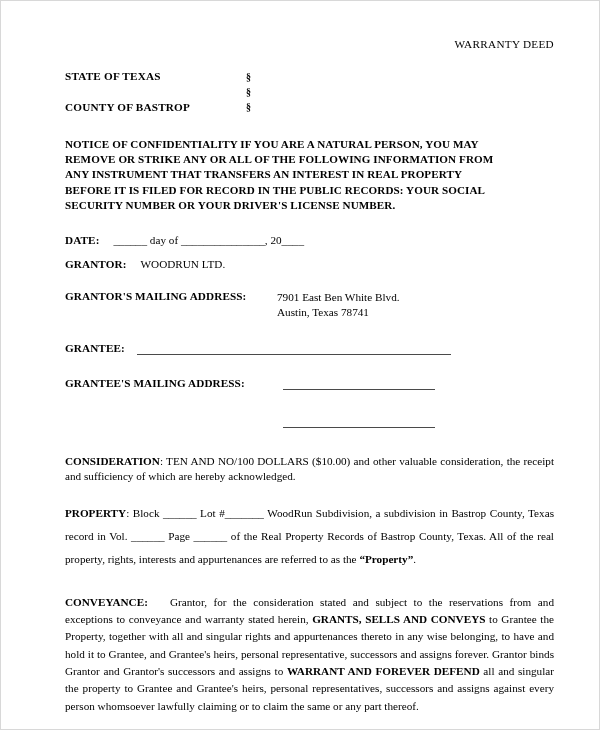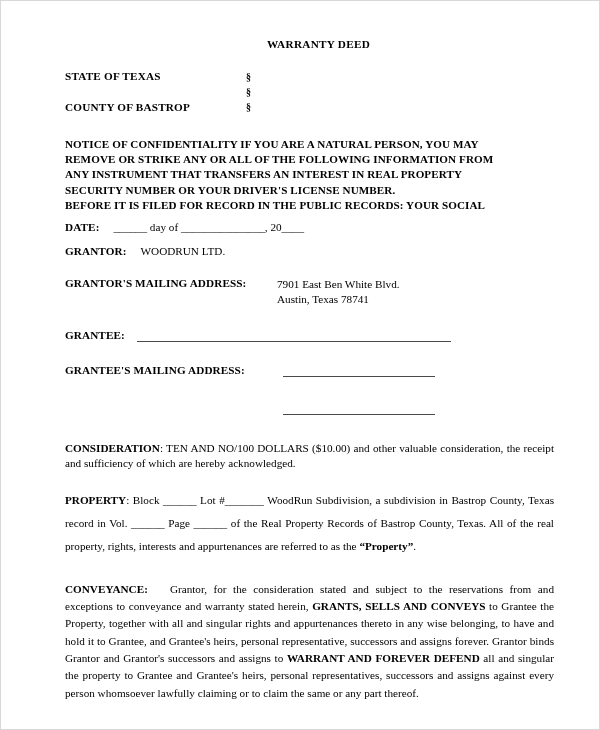--- a/index.html
+++ b/index.html
@@ -24,22 +24,22 @@
     overflow: hidden;
   }
   #sheet {
     position: absolute;
     left: 64px;
     top: 0;
     width: 489px;
     height: 730px;
   }
   .title {
-    text-align: center;
-    font-weight: bold;
+    text-align: right;
+    font-weight: normal;
     font-size: 11.2px;
     letter-spacing: 0.3px;
     margin-top: 37px;
     margin-left: 18px;
   }
   .bold { font-weight: bold; }
 
   
   .venue {
     margin-top: 20px;
@@ -80,21 +80,21 @@
   .field {
     font-size: 11.2px;
     position: relative;
   }
   .field .key {
     font-weight: bold;
     letter-spacing: 0.1px;
   }
   .field .val { font-weight: normal; }
 
-  .row-date { margin-top: 8px; }
+  .row-date { margin-top: 21px; }
   .row-grantor { margin-top: 12px; }
   .row-gmail { margin-top: 20px; height: 30px; }
   .row-gmail .addr {
     position: absolute;
     left: 212px;
     top: 0;
     line-height: 15px;
   }
   .row-grantee { margin-top: 22px; height: 16px; }
   .row-grantee .blank {
@@ -140,22 +140,22 @@
       <div class="lbl b">COUNTY OF BASTROP</div>
       <div class="sect s1">§</div>
       <div class="sect s2">§</div>
       <div class="sect s3">§</div>
     </div>
 
     <div class="notice">
       <div>NOTICE OF CONFIDENTIALITY IF YOU ARE A NATURAL PERSON, YOU MAY</div>
       <div>REMOVE OR STRIKE ANY OR ALL OF THE FOLLOWING INFORMATION FROM</div>
       <div>ANY INSTRUMENT THAT TRANSFERS AN INTEREST IN REAL PROPERTY</div>
+      <div>BEFORE IT IS FILED FOR RECORD IN THE PUBLIC RECORDS: YOUR SOCIAL</div>
       <div>SECURITY NUMBER OR YOUR DRIVER'S LICENSE NUMBER.</div>
-      <div>BEFORE IT IS FILED FOR RECORD IN THE PUBLIC RECORDS: YOUR SOCIAL</div>
     </div>
 
     <div class="field row-date">
       <span class="key">DATE</span><span class="key">:</span><span class="indent-sm"></span><span class="val">______</span>
       <span class="val">day of</span>
       <span class="val">_______________</span><span class="val">, 20</span><span class="val">____</span>
     </div>
 
     <div class="field row-grantor">
       <span class="key">GRANTOR</span><span class="key">:</span><span class="indent-sm"></span><span class="val">WOODRUN LTD.</span>

